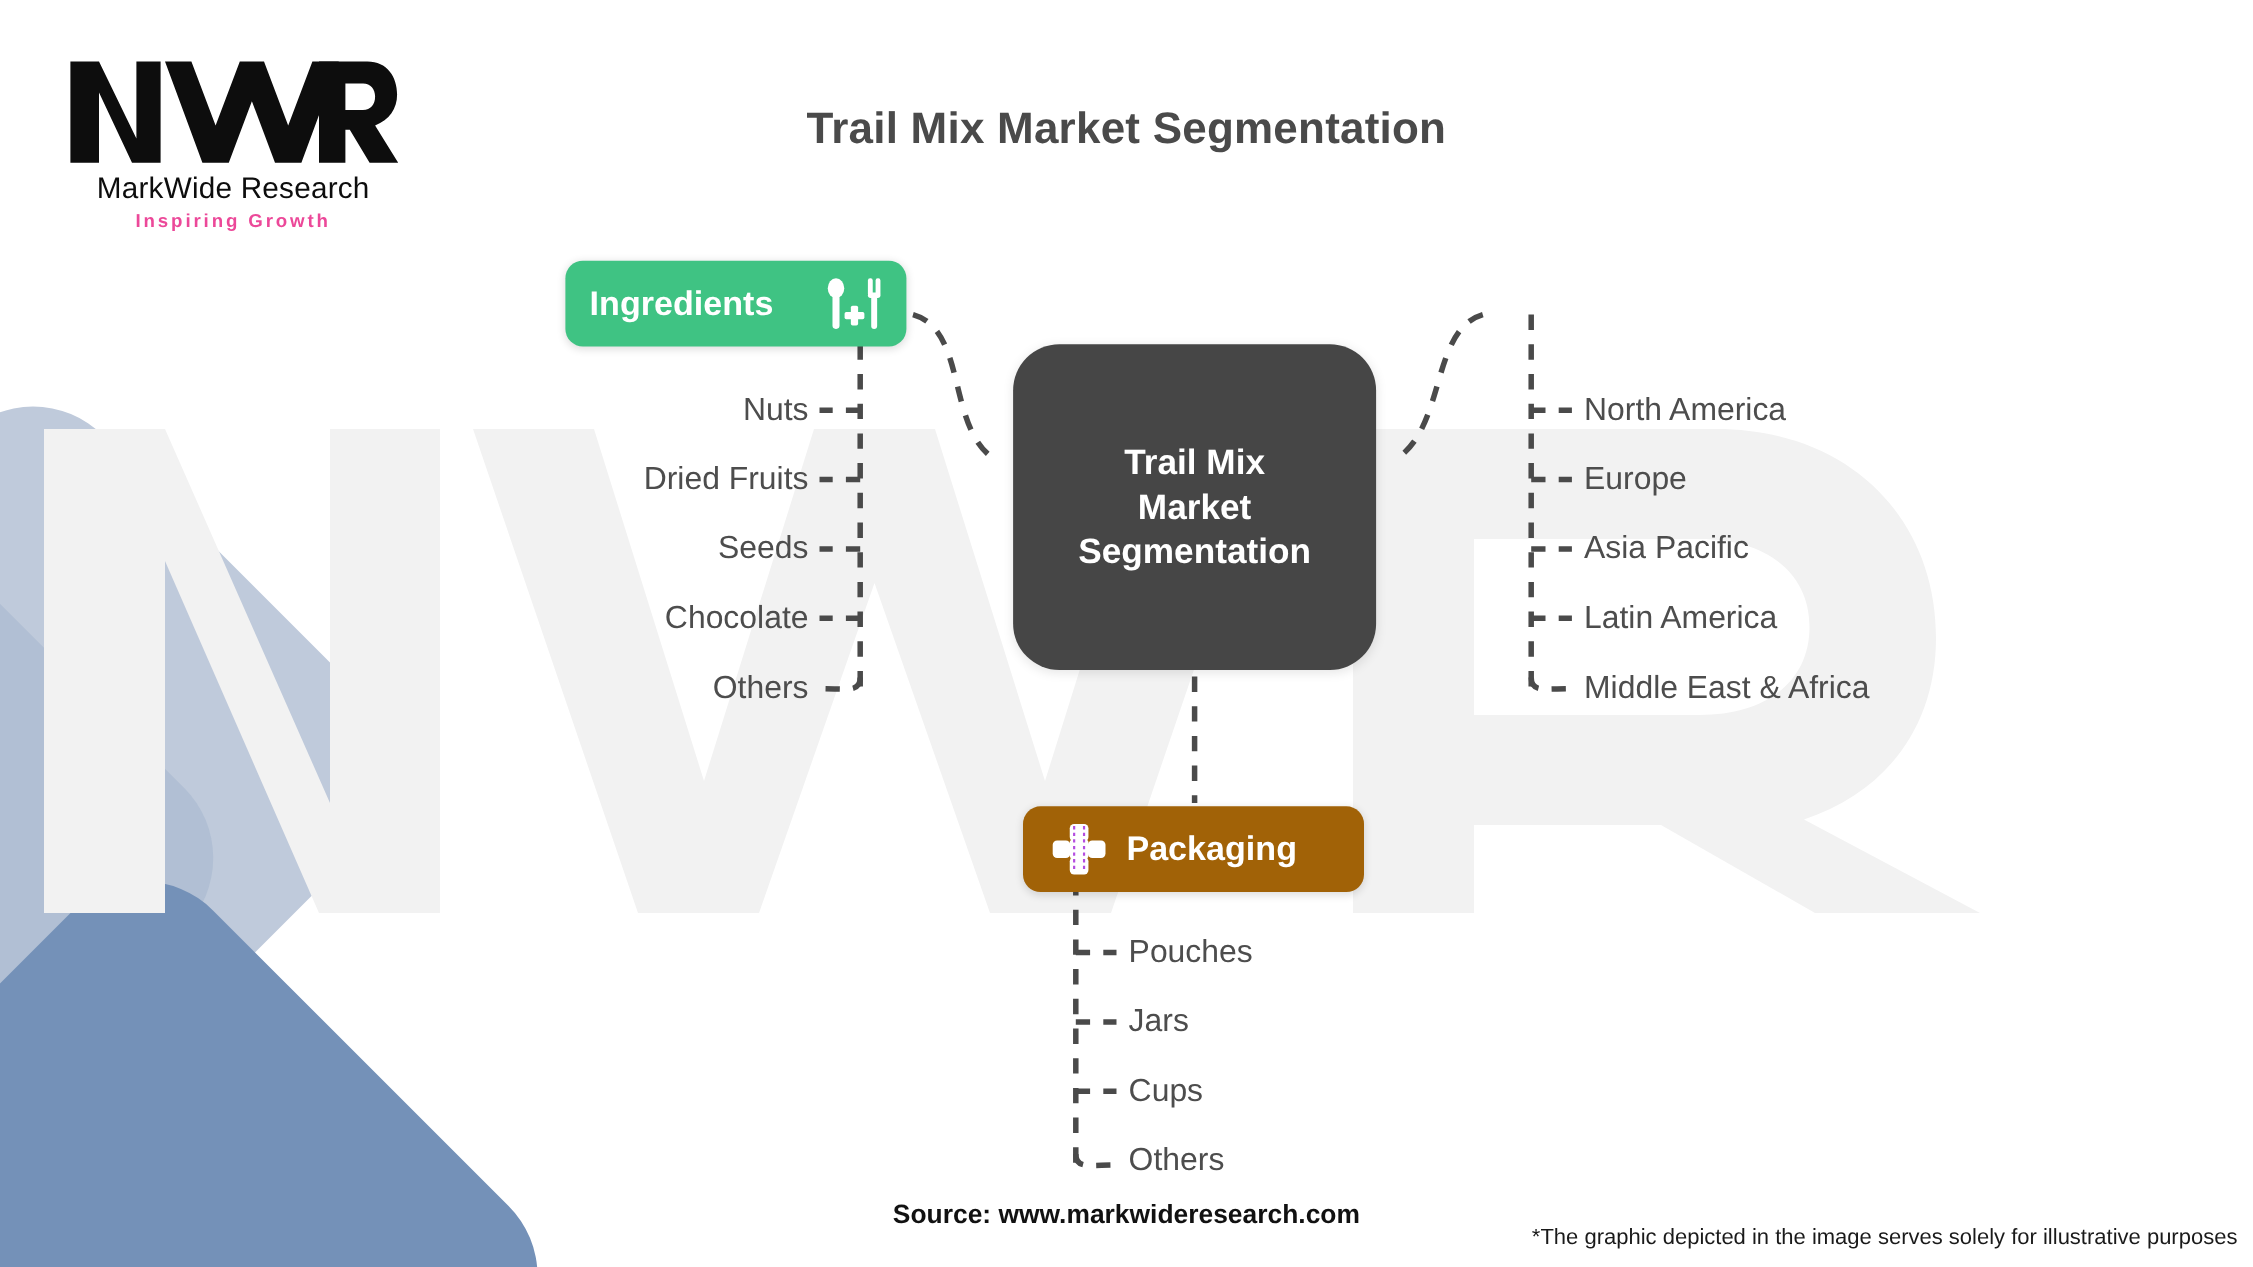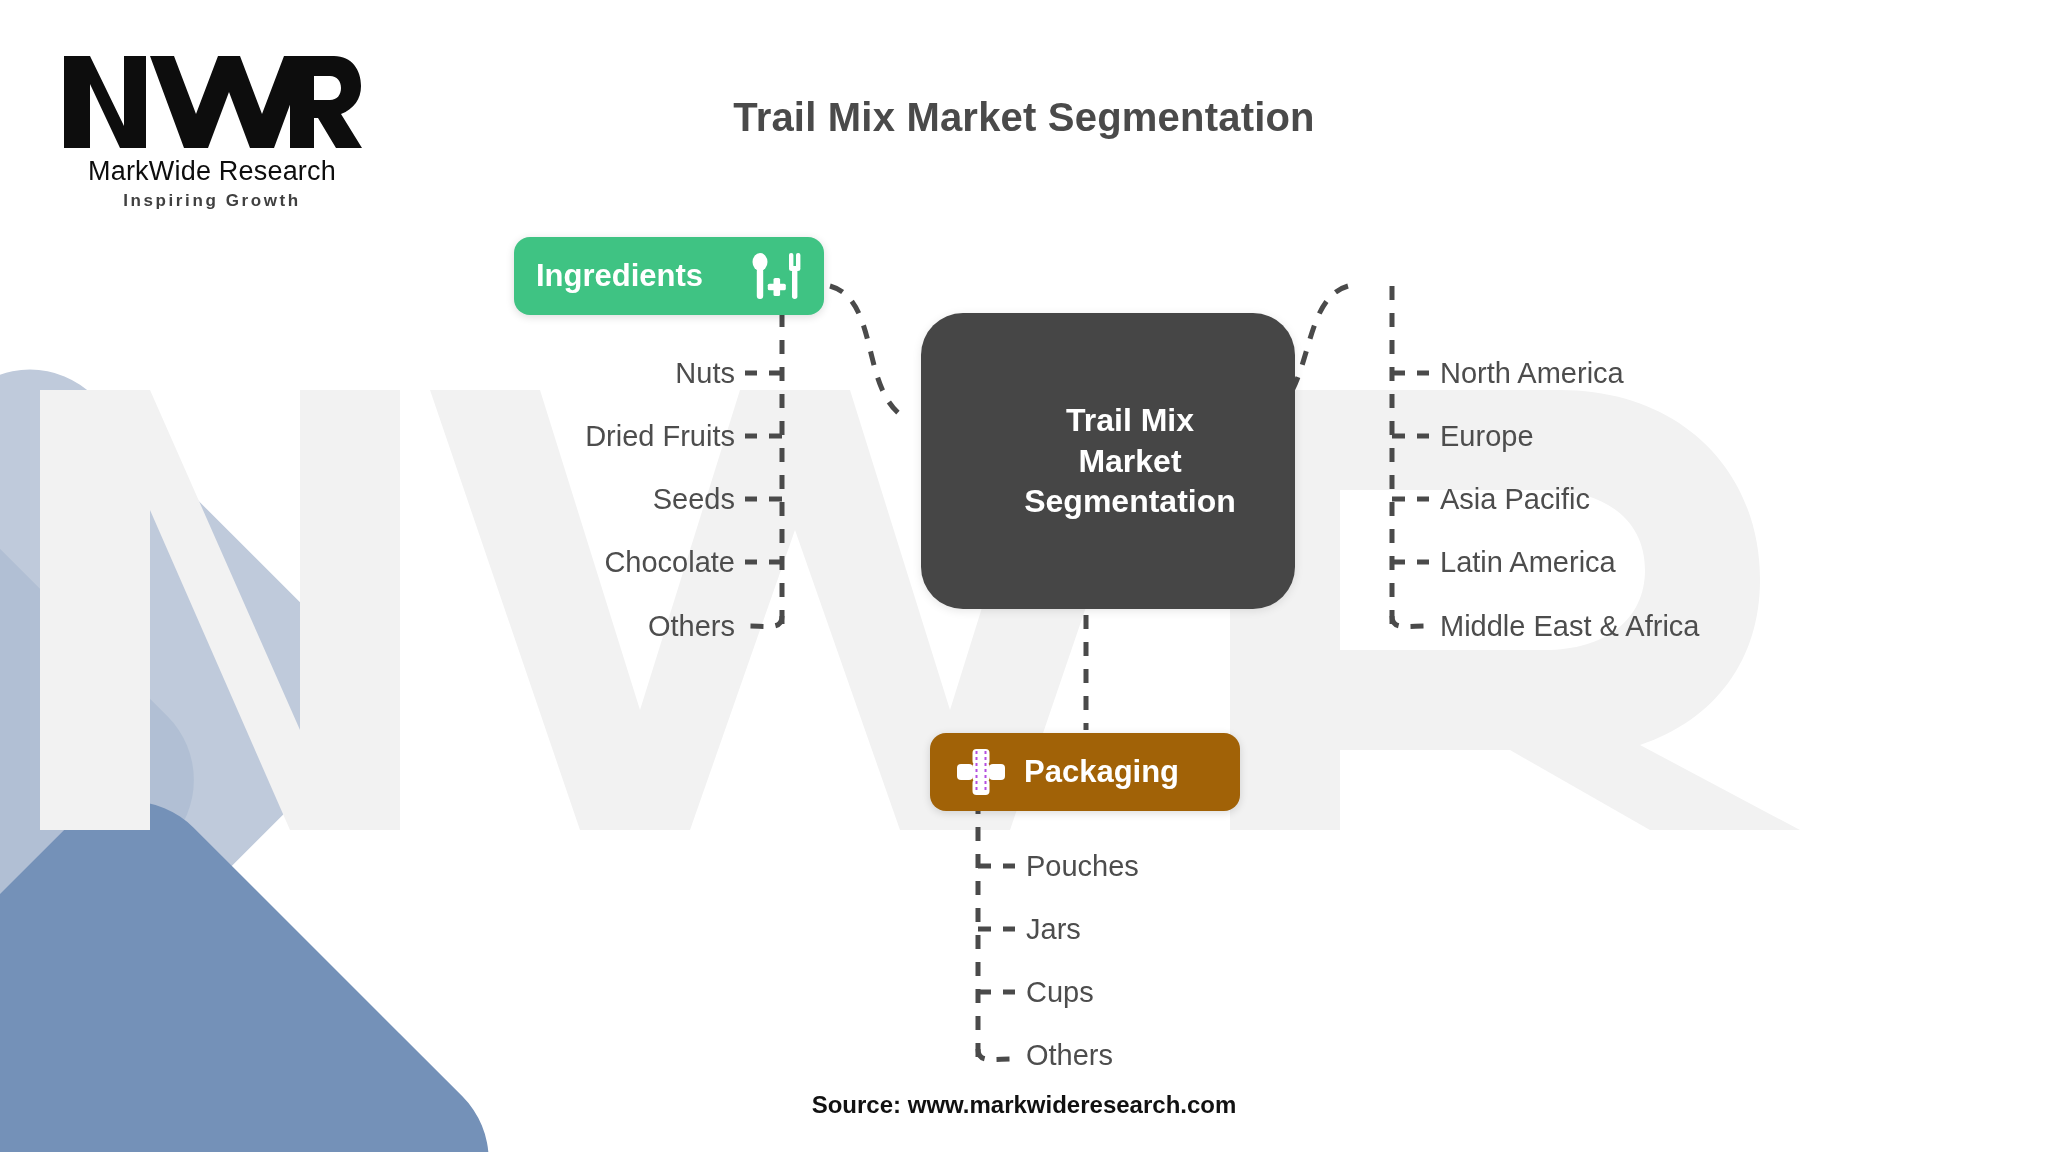--- a/index.html
+++ b/index.html
@@ -71,21 +71,21 @@
   .logo-name {
     font-size: 27px;
     font-weight: normal;
     color: #0d0d0d;
     letter-spacing: .2px;
     margin-top: 4px;
   }
   .logo-tag {
     font-size: 17px;
     font-weight: bold;
-    color: #404040;
+    color: #ec4899;
     letter-spacing: 2.6px;
     margin-top: 4px;
   }
 
   
   #title {
     position: absolute;
     left: 0;
     top: 95px;
     width: 2048px;
@@ -112,21 +112,20 @@
     left: 921px;
     top: 313px;
     width: 330px;
     height: 296px;
     background: #464646;
     border-radius: 42px;
     display: flex;
     align-items: center;
     justify-content: center;
     box-shadow: 0 2px 10px rgba(0,0,0,.10);
-    padding-left: 44px;
   }
   #center-node .label {
     color: #ffffff;
     font-size: 32px;
     font-weight: bold;
     text-align: center;
     line-height: 1.28;
   }
 
   
@@ -333,14 +332,15 @@
   <div class="leaf left-aligned" style="left:1440px; top:499px;">Asia Pacific</div>
   <div class="leaf left-aligned" style="left:1440px; top:562px;">Latin America</div>
   <div class="leaf left-aligned" style="left:1440px; top:626px;">Middle East &amp; Africa</div>
 
   <div class="leaf left-aligned" style="left:1026px; top:866px;">Pouches</div>
   <div class="leaf left-aligned" style="left:1026px; top:929px;text-align:center;">Jars</div>
   <div class="leaf left-aligned" style="left:1026px; top:992px;">Cups</div>
   <div class="leaf left-aligned" style="left:1026px; top:1055px;">Others</div>
 
   <div id="source">Source: www.markwideresearch.com</div>
+  <div id="disclaimer">*The graphic depicted in the image serves solely for illustrative purposes</div>
 
 </div>
 
 </body></html>

